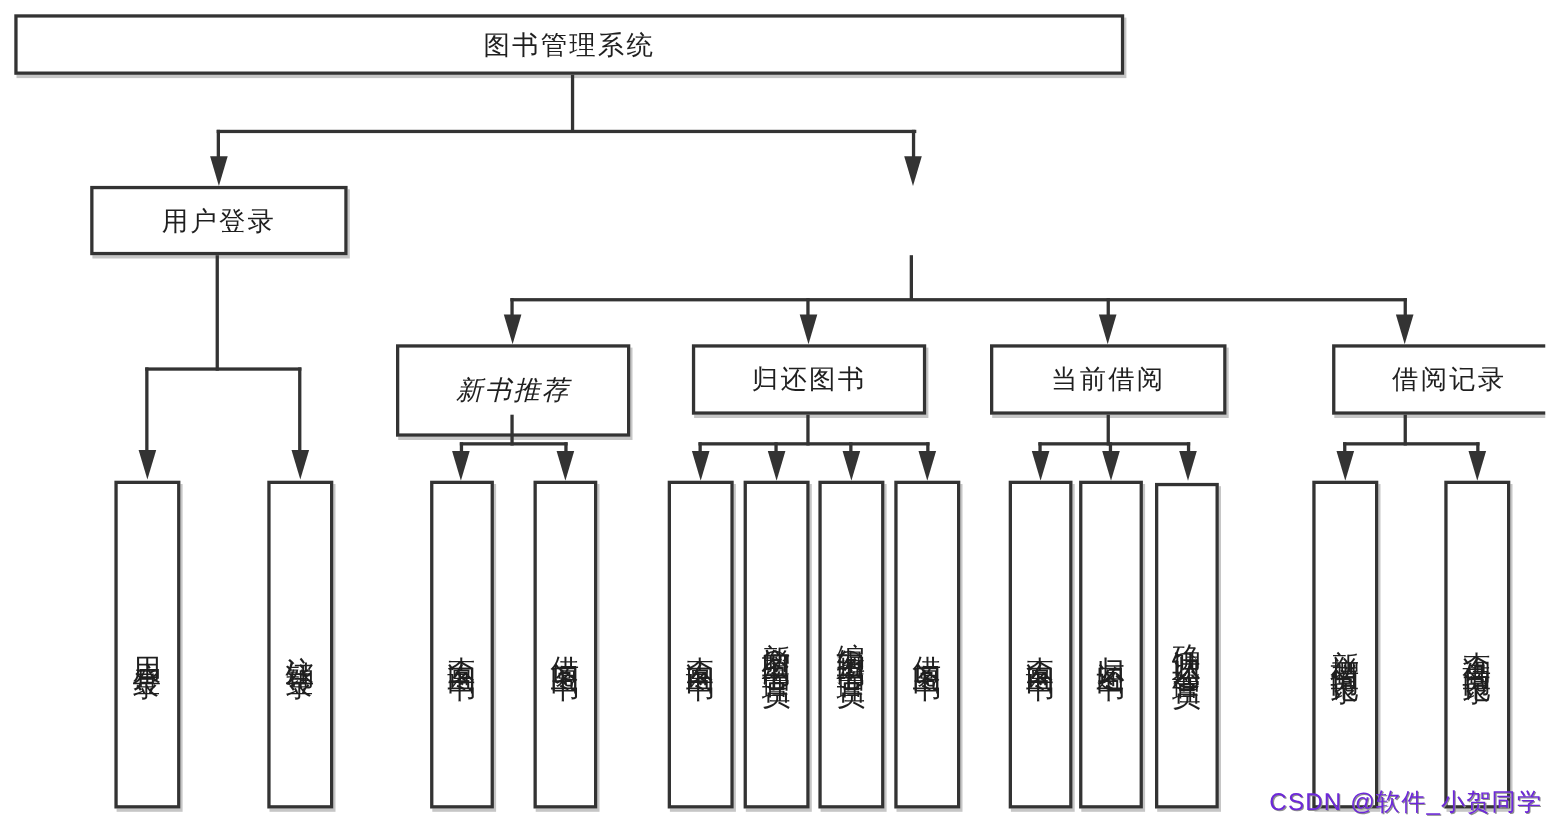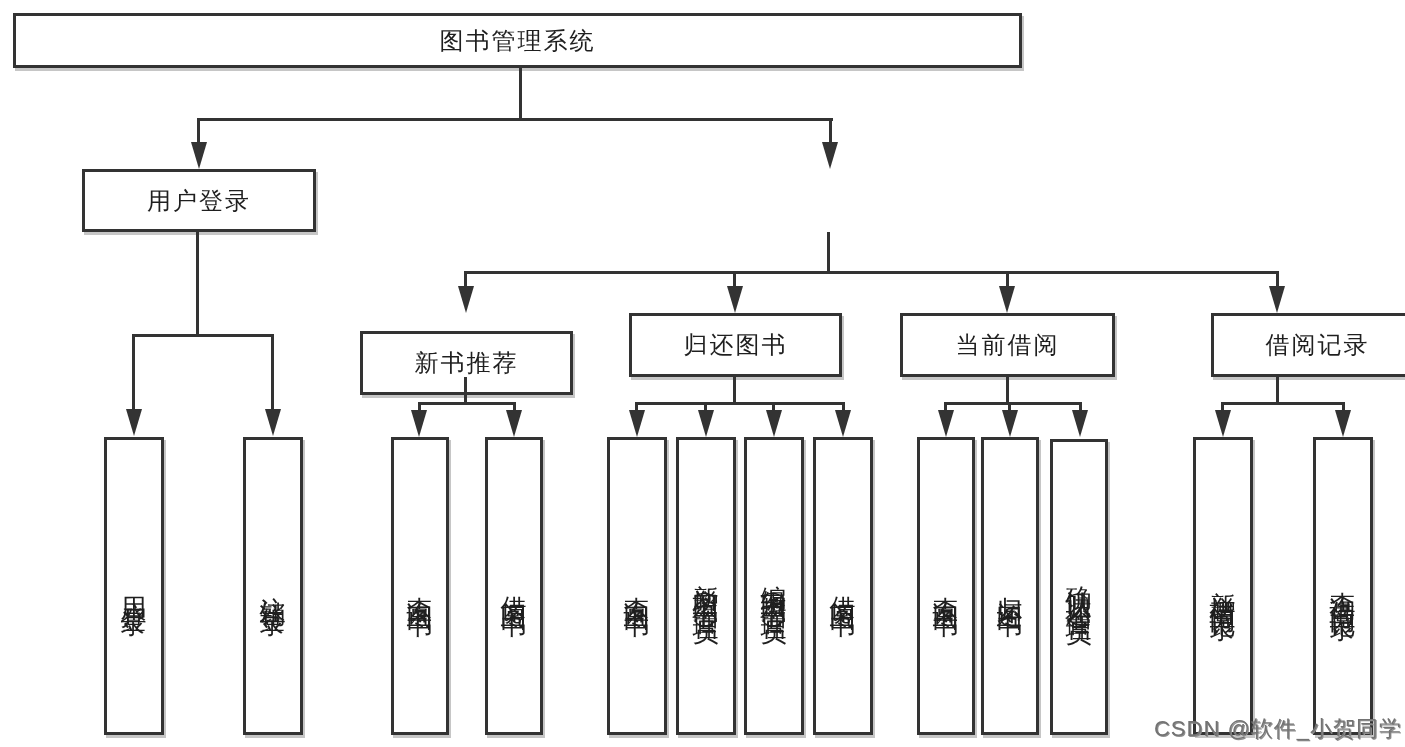--- a/index.html
+++ b/index.html
@@ -34,21 +34,21 @@
   .arr{
     position:absolute;width:0;height:0;
     border-left:8px solid transparent;
     border-right:8px solid transparent;
     border-top:27px solid #333333;
   }
   .watermark{
     position:absolute;
     right:3px;bottom:3px;
     font-size:22px;
-    color:#737373;
+    color:#6d28d9;
     text-shadow:1px 1px 0 #8f8f8f;
     letter-spacing:1px;
     z-index:10;
     white-space:nowrap;
   }
 </style>
 </head>
 <body>
 
 <div id="canvas">
@@ -79,21 +79,21 @@
   <div class="hl" style="left:464px;top:271px;width:815px;"></div>
   <div class="vl" style="left:464px;top:271px;height:17px;"></div>
   <div class="arr" style="left:458px;top:286px;"></div>
   <div class="vl" style="left:733px;top:271px;height:17px;"></div>
   <div class="arr" style="left:727px;top:286px;"></div>
   <div class="vl" style="left:1006px;top:271px;height:17px;"></div>
   <div class="arr" style="left:999px;top:286px;"></div>
   <div class="vl" style="left:1276px;top:271px;height:17px;"></div>
   <div class="arr" style="left:1269px;top:286px;"></div>
 
-  <div class="box" style="left:360px;top:331px;width:213px;height:64px;">
+  <div class="box" style="left:360px;top:313px;width:213px;height:84px;font-style:italic;">
     <span class="hlabel">新书推荐</span>
   </div>
   <div class="box" style="left:629px;top:313px;width:213px;height:64px;">
     <span class="hlabel">归还图书</span>
   </div>
   <div class="box" style="left:900px;top:313px;width:215px;height:64px;">
     <span class="hlabel">当前借阅</span>
   </div>
   <div class="box" style="left:1170px;top:313px;width:213px;height:64px;margin-left:41px;">
     <span class="hlabel">借阅记录</span>

